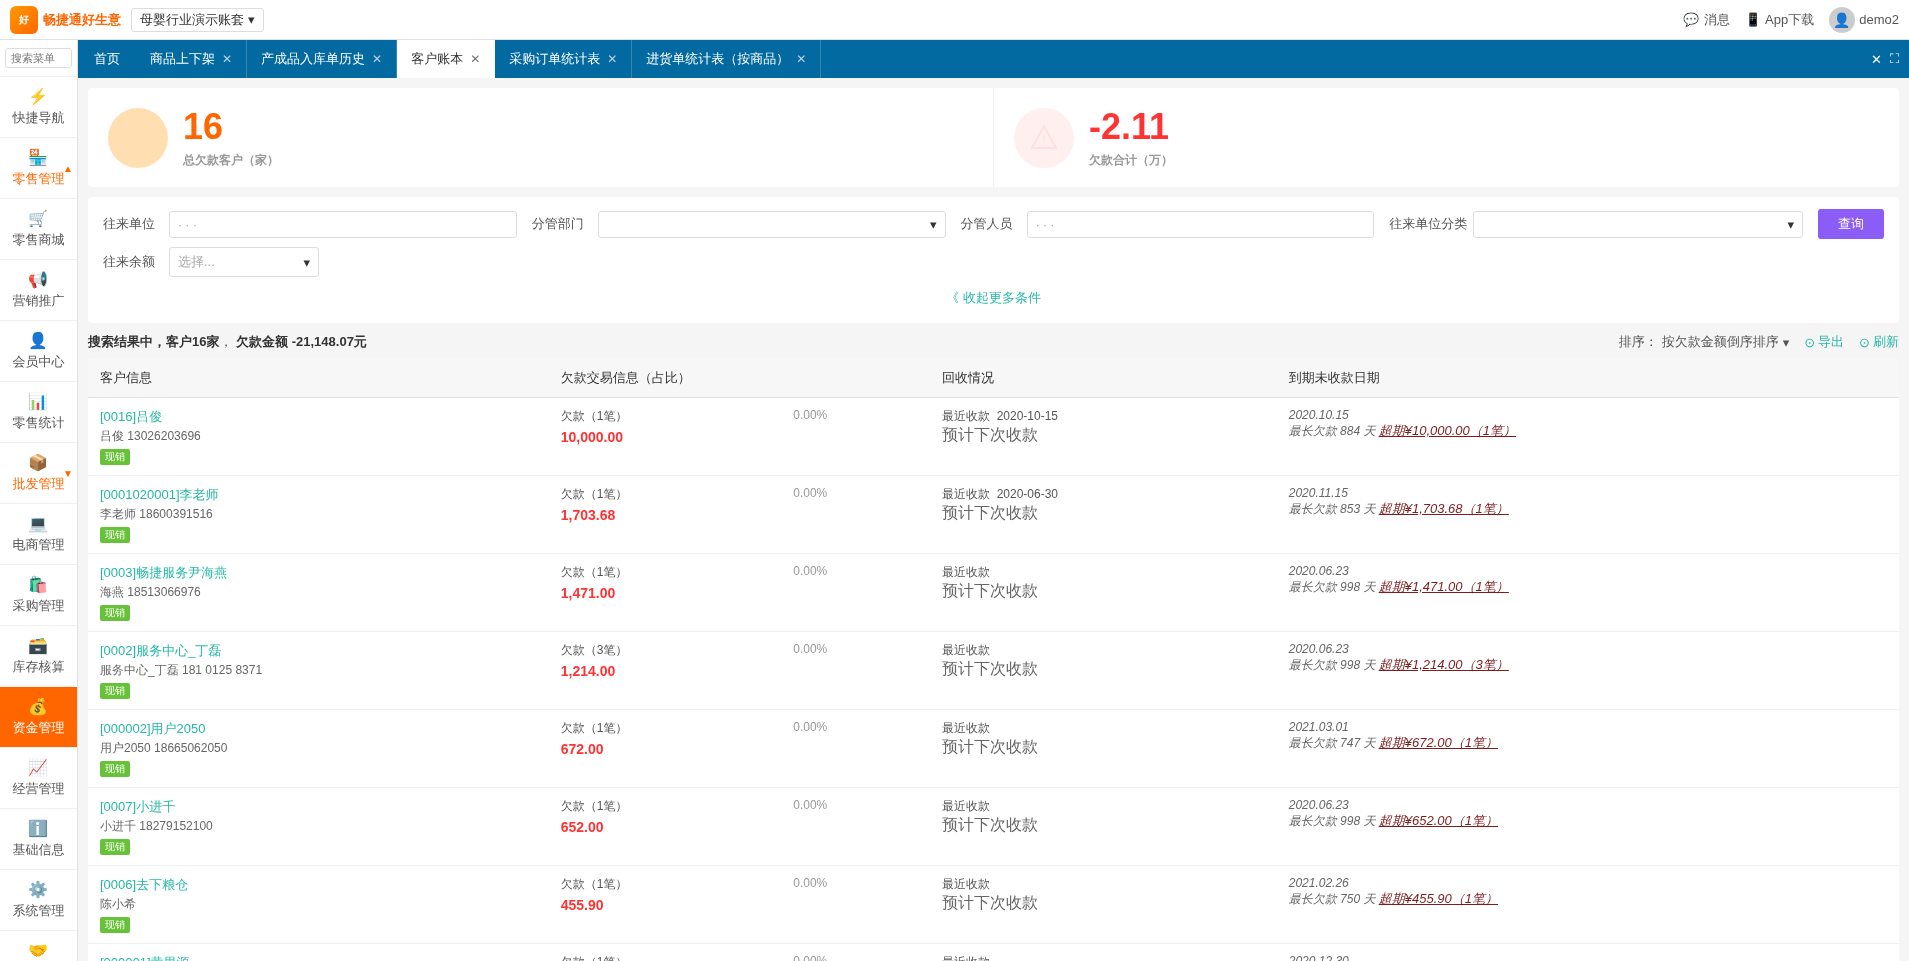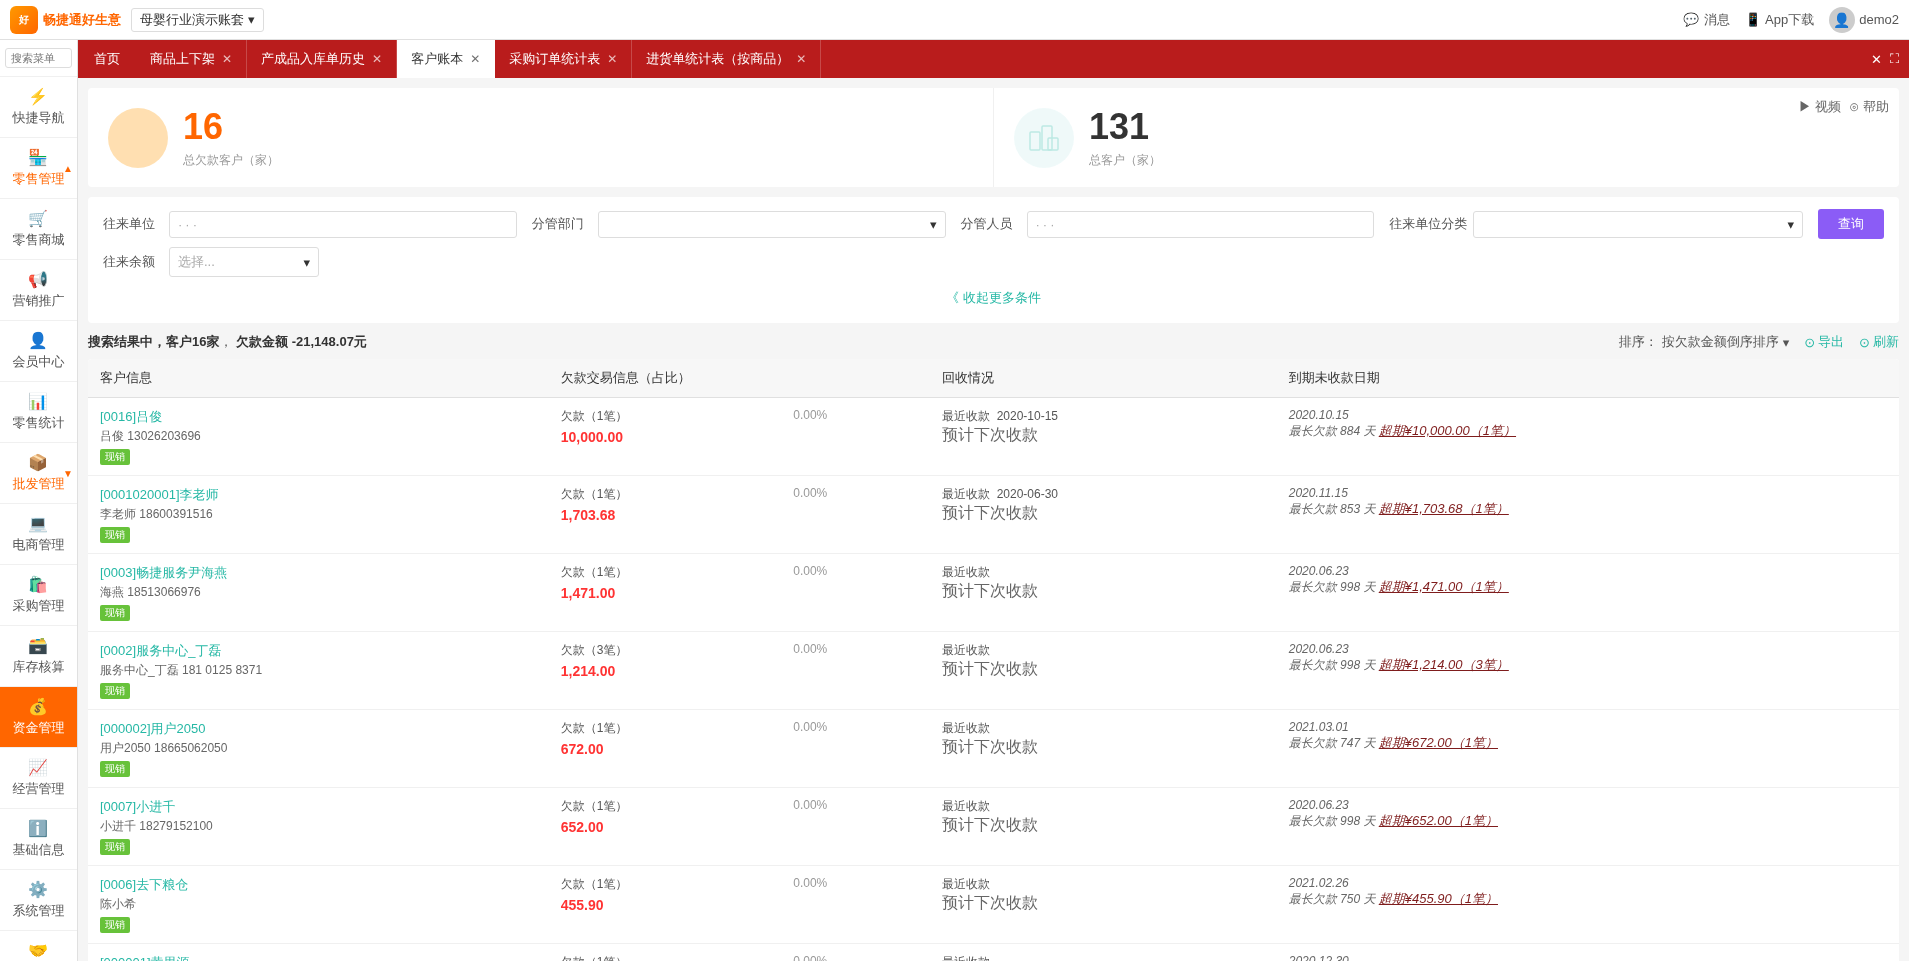--- a/index.html
+++ b/index.html
@@ -23,21 +23,21 @@
     .sidebar-item { padding: 10px 5px; text-align: center; cursor: pointer; color: #555; font-size: 12px; border-bottom: 1px solid #f0f0f0; }
     .sidebar-item.active { background: #ff6600; color: #fff; }
     .sidebar-item .si-icon { font-size: 16px; margin-bottom: 3px; }
     .sidebar-search { padding: 8px 5px; border-bottom: 1px solid #f0f0f0; }
     .sidebar-search input { width: 100%; border: 1px solid #ddd; border-radius: 3px; padding: 3px 5px; font-size: 11px; }
 
     
     .content-area { flex: 1; display: flex; flex-direction: column; overflow: hidden; }
 
     
-    .tabs-bar { background: #b91c1c; display: flex; align-items: center; height: 38px; flex-shrink: 0; }
+    .tabs-bar { background: #0369a1; display: flex; align-items: center; height: 38px; flex-shrink: 0; }
     .tab-item { display: flex; align-items: center; gap: 4px; padding: 0 14px; height: 38px; color: #fff; cursor: pointer; font-size: 13px; border-right: 1px solid rgba(255,255,255,0.2); white-space: nowrap; }
     .tab-item.active { background: #fff; color: #333; }
     .tab-item .tab-close { font-size: 12px; opacity: 0.7; margin-left: 3px; }
     .tab-home { padding: 0 16px; color: #fff; font-size: 13px; cursor: pointer; }
     .tab-right-actions { margin-left: auto; display: flex; align-items: center; padding: 0 10px; gap: 8px; color: #fff; }
 
     
     .page-content { flex: 1; overflow-y: auto; background: #f5f5f5; padding: 10px; }
 
     
@@ -45,21 +45,21 @@
     .stat-card { flex: 1; padding: 18px 20px; display: flex; align-items: center; gap: 15px; border-right: 1px solid #f0f0f0; position: relative; }
     .stat-card:last-child { border-right: none; }
     .stat-icon { width: 60px; height: 60px; border-radius: 50%; display: flex; align-items: center; justify-content: center; font-size: 24px; opacity: 0.3; }
     .stat-icon.orange { background: #ff9900; color: #ff6600; }
     .stat-icon.pink { background: #ffcccc; color: #ff3366; }
     .stat-icon.teal { background: #cceeee; color: #26b8a5; }
     .stat-value { font-size: 36px; font-weight: bold; }
     .stat-value.red { color: #ff3333; }
     .stat-value.orange { color: #ff6600; }
     .stat-value.dark { color: #333; font-weight: 900; }
-    .stat-label { font-size: 12px; color: #999; margin-top: 4px; }
+    .stat-label { font-size: 12px; color: #999; margin-top: 4px; font-weight: bold; }
     .stat-card-right-actions { position: absolute; top: 10px; right: 10px; display: flex; gap: 8px; font-size: 12px; color: #666; }
 
     
     .filter-section { background: #fff; border-radius: 4px; padding: 12px 15px; margin-bottom: 10px; }
     .filter-row { display: flex; align-items: center; gap: 15px; margin-bottom: 8px; }
     .filter-item { display: flex; align-items: center; gap: 6px; flex: 1; }
     .filter-label { color: #555; font-size: 13px; white-space: nowrap; min-width: 60px; }
     .filter-input { flex: 1; border: 1px solid #ddd; border-radius: 3px; padding: 5px 8px; font-size: 12px; color: #333; display: flex; align-items: center; justify-content: space-between; cursor: pointer; }
     .filter-select { flex: 1; border: 1px solid #ddd; border-radius: 3px; padding: 5px 8px; font-size: 12px; color: #333; display: flex; align-items: center; justify-content: space-between; cursor: pointer; }
     .collapse-btn { text-align: center; color: #26b8a5; font-size: 12px; cursor: pointer; padding: 4px; display: flex; align-items: center; justify-content: center; gap: 4px; }
@@ -236,40 +236,29 @@
                 <circle cx="16" cy="16" r="14" stroke="#ff9900" stroke-width="2" fill="none"></circle>
                 <text x="16" y="22" text-anchor="middle" font-size="16" fill="#ff9900">¥</text>
               </svg>
           </div>
           <div>
             <div class="stat-value orange">16</div>
             <div class="stat-label">总欠款客户（家）</div>
           </div>
         </div>
         <div class="stat-card">
-          <div class="stat-icon teal">
-            <svg width="36" height="36" viewBox="0 0 36 36" fill="none">
-              <rect x="4" y="12" width="10" height="18" rx="1" stroke="#26b8a5" stroke-width="1.5" fill="none"></rect>
-              <rect x="16" y="6" width="10" height="24" rx="1" stroke="#26b8a5" stroke-width="1.5" fill="none"></rect>
-              <rect x="22" y="18" width="10" height="12" rx="1" stroke="#26b8a5" stroke-width="1.5" fill="none"></rect>
-            </svg>
+          <div class="stat-icon pink">
+            <svg width="32" height="32" viewBox="0 0 32 32" fill="none">
+                <polygon points="16,4 28,26 4,26" stroke="#ff9999" stroke-width="2" fill="none"></polygon>
+                <text x="16" y="22" text-anchor="middle" font-size="12" fill="#ff9999">!</text>
+              </svg>
           </div>
           <div>
-            <div class="stat-value dark">131</div>
-            <div class="stat-label">总客户（家）</div>
-          </div>
-          <div class="stat-card-right-actions">
-            <span style="cursor:pointer;">
-              <span>▶</span>
-              <span>视频</span>
-            </span>
-            <span style="cursor:pointer;">
-              <span>⊙</span>
-              <span>帮助</span>
-            </span>
+            <div class="stat-value red">-2.11</div>
+            <div class="stat-label">欠款合计（万）</div>
           </div>
         </div>
       </div>
 
       <div class="filter-section">
         <div class="filter-row">
           <div class="filter-item">
             <span class="filter-label">往来单位</span>
             <div class="filter-input">
               <span style="color:#aaa;letter-spacing:3px;">···</span>

